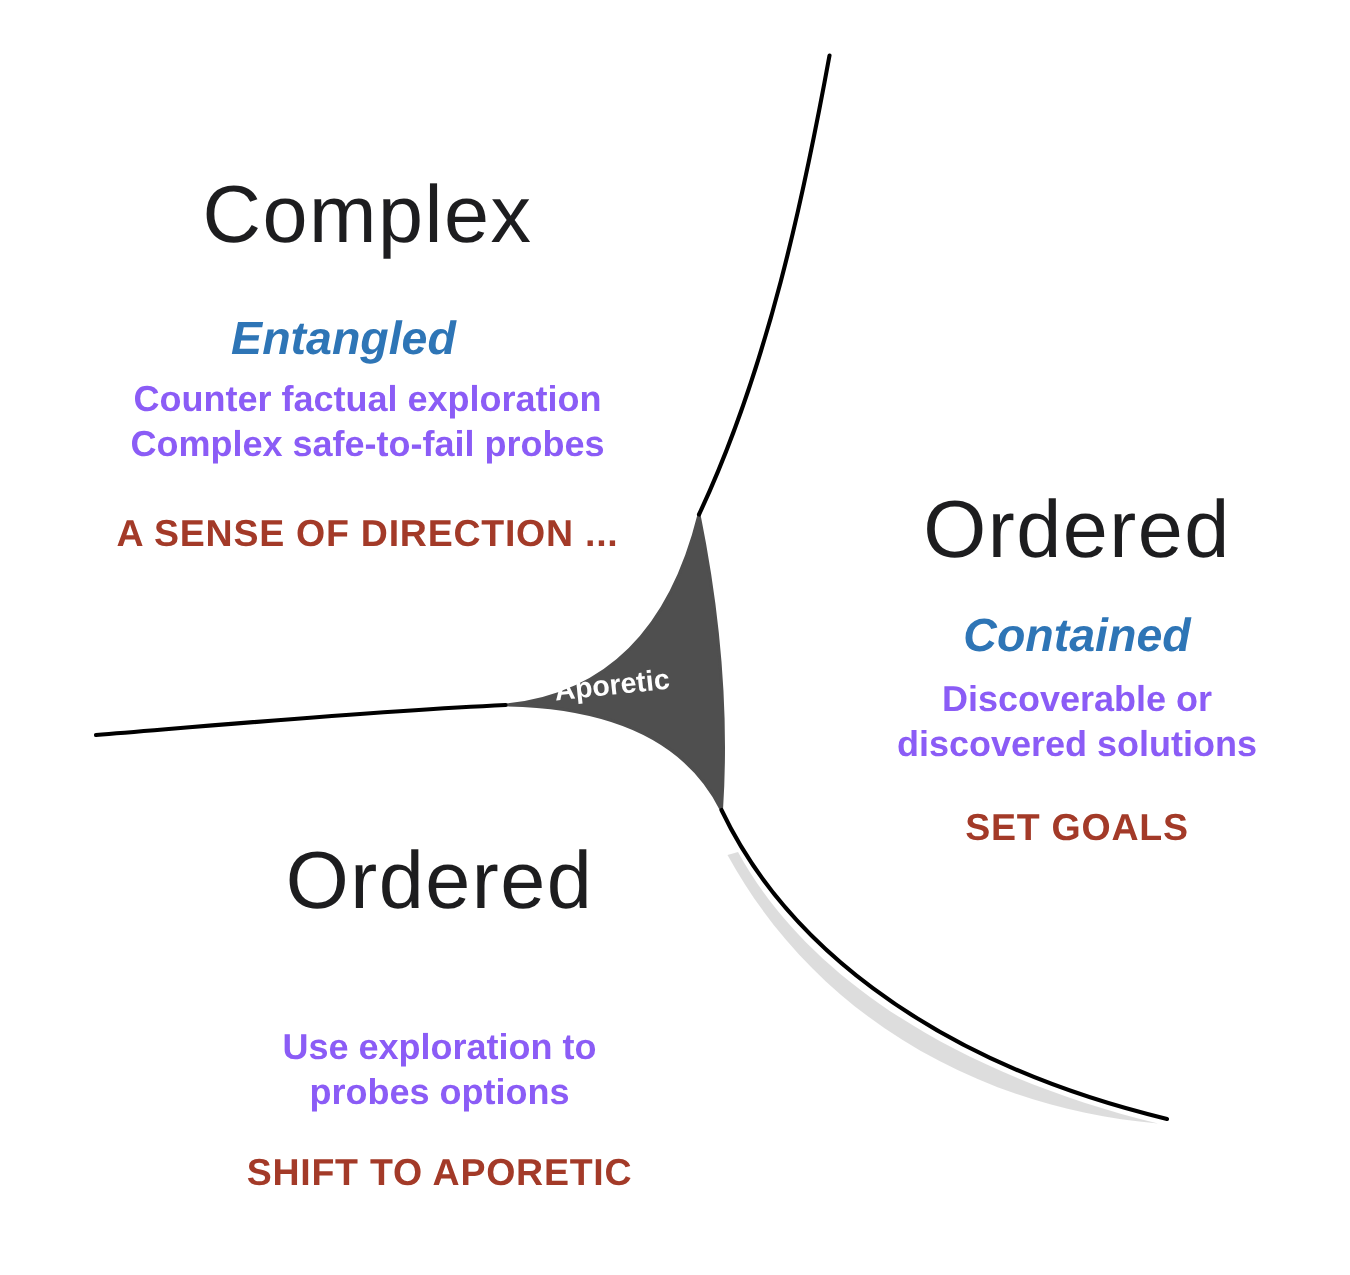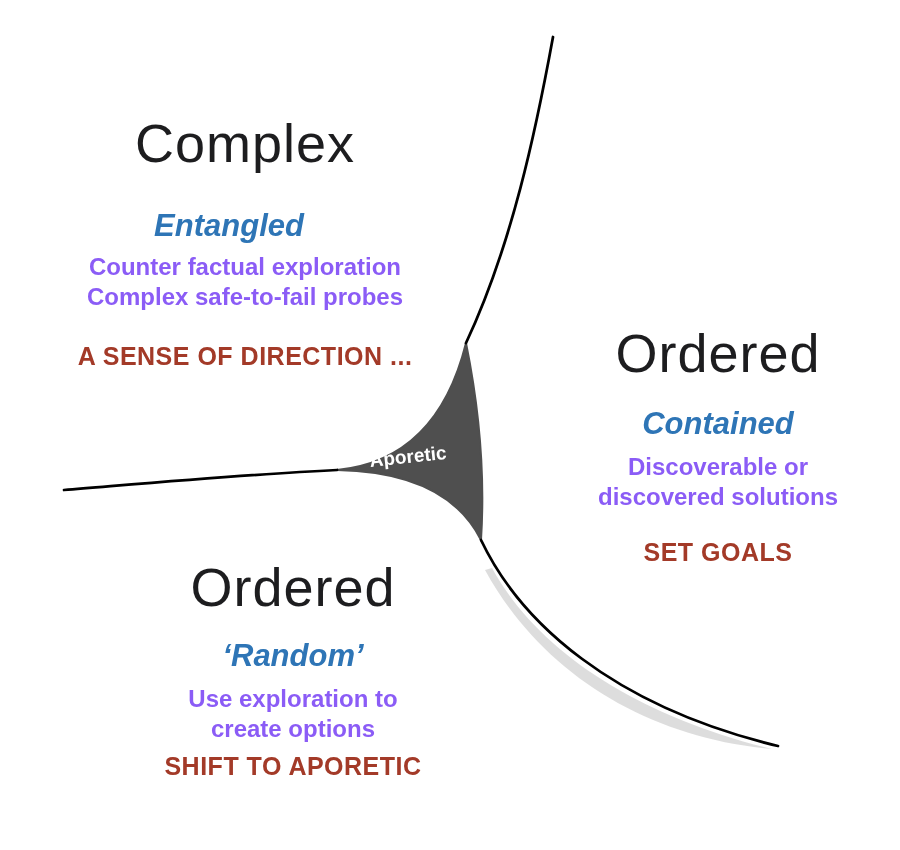--- a/index.html
+++ b/index.html
@@ -89,20 +89,19 @@
 
   <div class="txt domain-title" style="left:518px; top:322px; width:400px;">Ordered</div>
   <div class="txt domain-subtitle" style="left:518px; top:406px; width:400px;">Contained</div>
   <div class="txt domain-body" style="left:518px; top:452px; width:400px;">
     <div>Discoverable or</div>
     <div>discovered solutions</div>
   </div>
   <div class="txt domain-action" style="left:518px; top:538px; width:400px;">SET GOALS</div>
 
   <div class="txt domain-title" style="left:93px; top:556px; width:400px;">Ordered</div>
-  <div class="txt domain-subtitle" style="left:93px; top:638px; width:400px;">‘Random’</div>
   <div class="txt domain-body" style="left:93px; top:684px; width:400px;">
     <div>Use exploration to</div>
-    <div>create options</div>
+    <div>probes options</div>
   </div>
-  <div class="txt domain-action" style="left:93px; top:752px; width:400px;">SHIFT TO APORETIC</div>
+  <div class="txt domain-action" style="left:93px; top:768px; width:400px;">SHIFT TO APORETIC</div>
 
 </div>
 
 </body></html>

